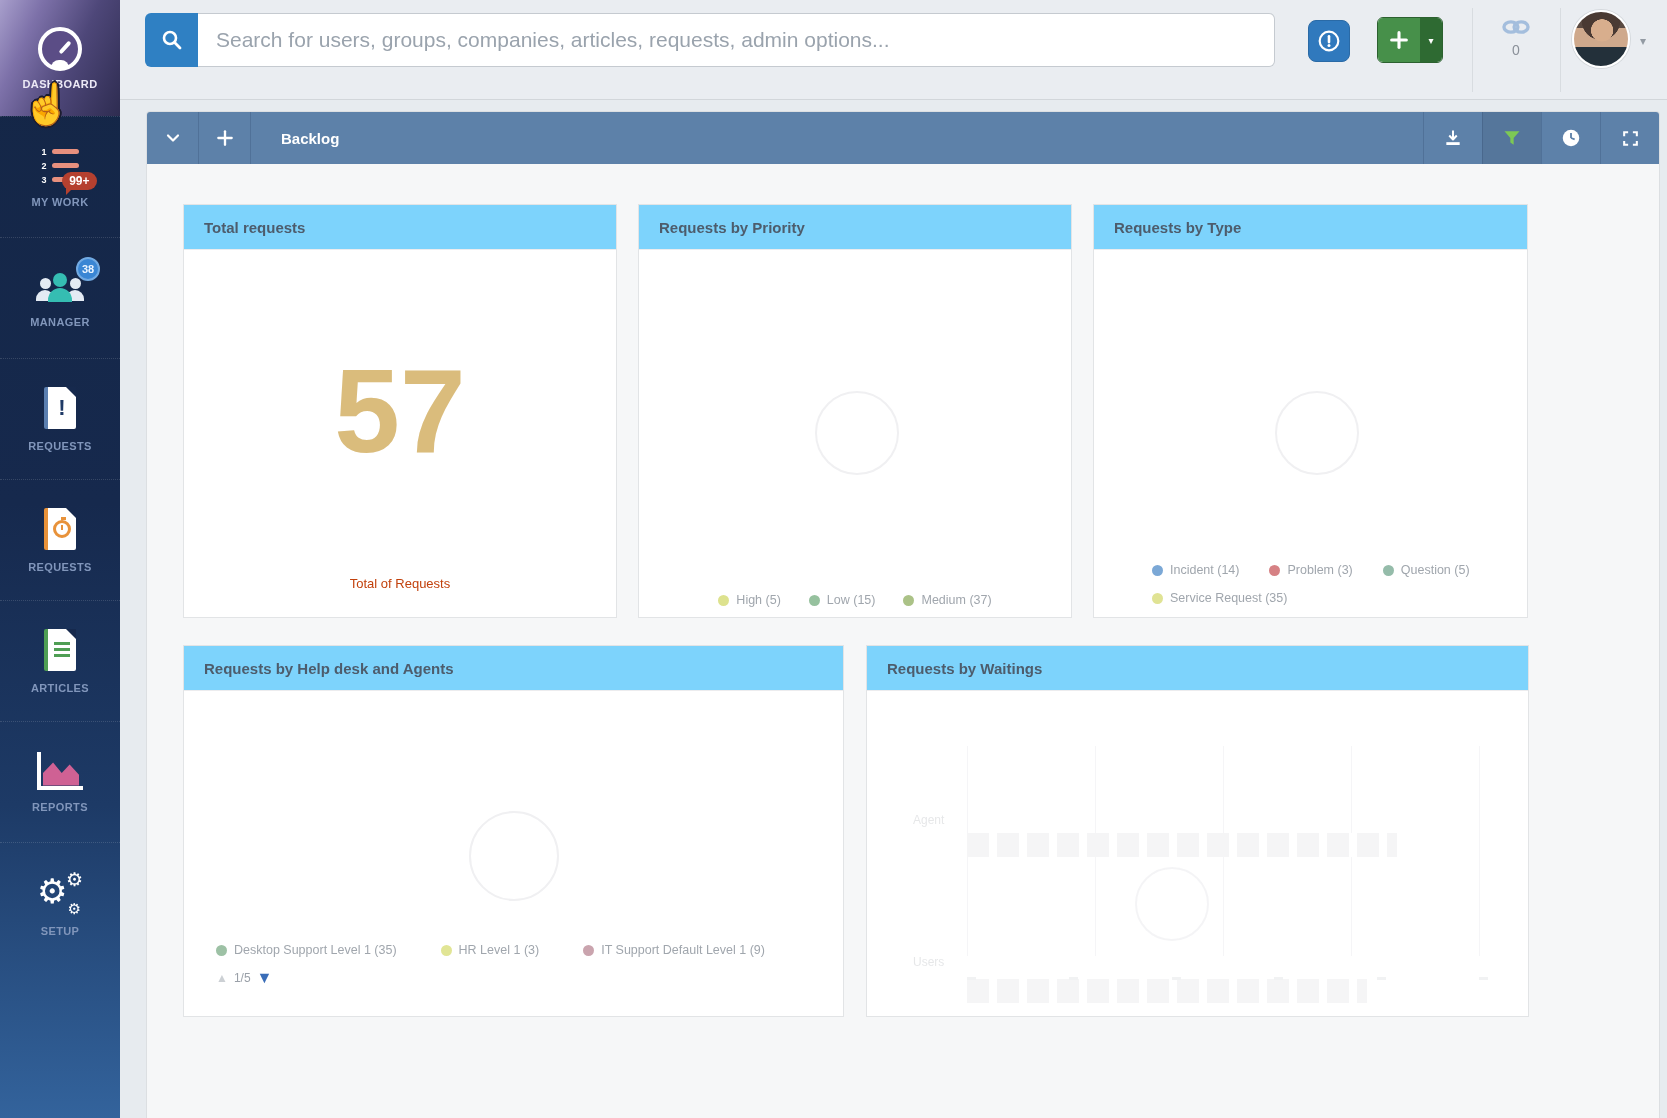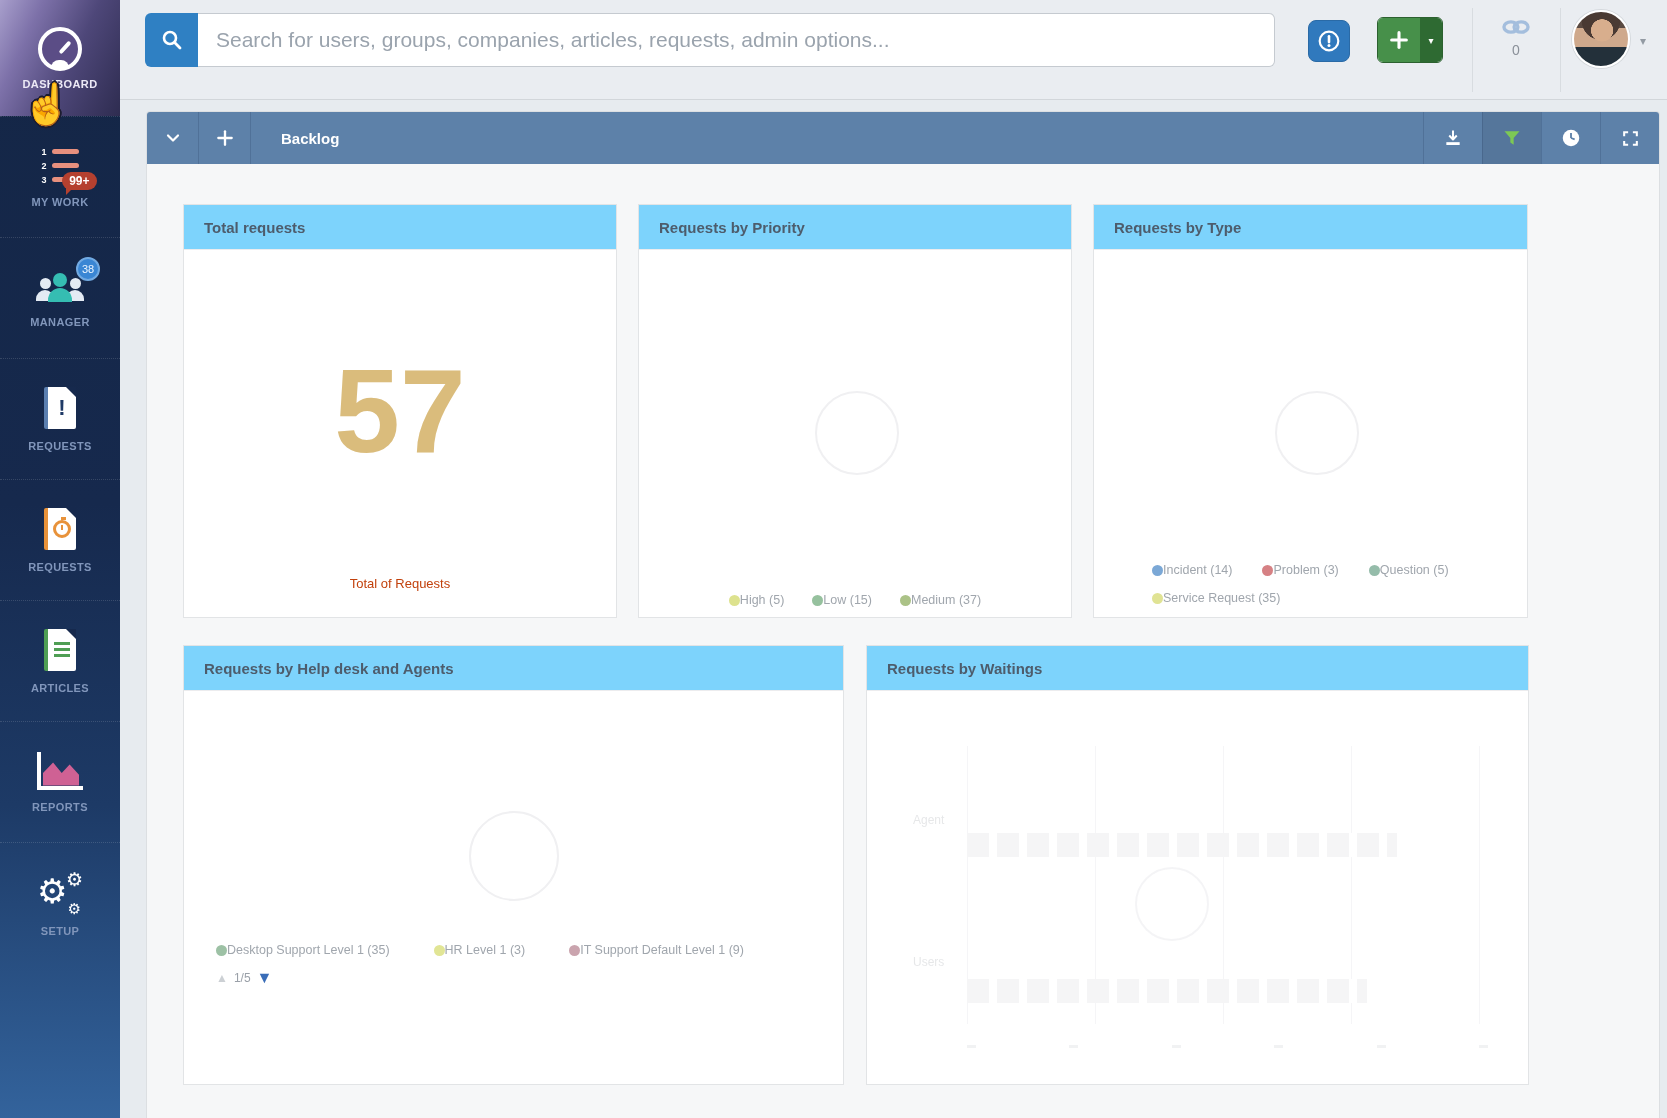--- a/index.html
+++ b/index.html
@@ -31,21 +31,21 @@
   
   .icon-mywork { display:flex; flex-direction:column; gap:4px; }
   .mw-row { display:flex; align-items:center; gap:4px; }
   .mw-num { color:#fff; font-size:9px; font-weight:700; width:6px; }
   .mw-bar { width:27px; height:5px; border-radius:3px; background:#e8907e; }
 
   .badge-bubble { position:absolute; top:-14px; right:-18px; background:#b5402f; color:#fff; font-size:12px; font-weight:700;
     padding:2px 7px; border-radius:10px;margin-top:39px; }
   .badge-bubble::after { content:""; position:absolute; left:4px; bottom:-5px; border:5px solid transparent; border-top-color:#b5402f; border-left-color:#b5402f; }
   .badge-circle { position:absolute; top:-12px; right:-16px; width:24px; height:24px; border-radius:50%; background:#3a86d4;
-    border:2px solid #72aae2; color:#eaf4ff; font-size:11px; font-weight:400; line-height:20px; text-align:center; }
+    border:2px solid #72aae2; color:#eaf4ff; font-size:11px; font-weight:700; line-height:20px; text-align:center; }
 
   
   .icon-manager { position:relative; width:48px; height:36px; }
   .person { position:absolute; display:flex; flex-direction:column; align-items:center; }
   .p-head { width:11px; height:11px; border-radius:50%; }
   .p-body { width:18px; height:11px; border-radius:9px 9px 0 0; margin-top:1px; }
   .pw .p-head, .pw .p-body { background:#e4ebf4; }
   .pt .p-head, .pt .p-body { background:#35bdb2; }
   .p1 { left:0; top:9px; } .p2 { right:0; top:9px; }
   .pf { left:12px; top:4px; }
@@ -103,34 +103,34 @@
 
   .widget-bar { height:52px; background:#5d81a9; border-radius:3px 3px 0 0; display:flex; align-items:stretch; }
   .wb-btn { width:52px; display:flex; align-items:center; justify-content:center; cursor:pointer; border-right:1px solid rgba(23,43,77,.18); }
   .wb-title { display:flex; align-items:center; padding-left:30px; color:#fff; font-weight:700; font-size:15px; }
   .wb-right { margin-left:auto; display:flex; align-items:stretch; }
   .wb-seg { width:59px; display:flex; align-items:center; justify-content:center; cursor:pointer; border-left:1px solid rgba(23,43,77,.18); }
   .wb-seg.active { background:rgba(0,0,0,.08); }
 
   .cards { padding:40px 0 0 36px; }
   .row1 { display:grid; grid-template-columns:434px 434px 435px; column-gap:21px; height:414px; }
-  .row2 { margin-top:27px; display:grid; grid-template-columns:661px 663px; column-gap:22px; height:440px; }
+  .row2 { margin-top:27px; display:grid; grid-template-columns:661px 663px; column-gap:22px; height:372px; }
   .card { background:#fff; border:1px solid #e2e4e6; display:flex; flex-direction:column; }
   .card-head { height:45px; flex:0 0 45px; border-bottom:1px solid #ececee; background:#7dd3fc; display:flex; align-items:center; padding-left:20px;
     color:#4d5c6c; font-weight:700; font-size:15px; }
   .card-body { flex:1; position:relative; overflow:hidden; }
 
   .big-num { position:absolute; top:44%; left:0; width:100%; text-align:center; font-size:118px; font-weight:700; color:rgba(214,181,110,.9); transform:translateY(-50%); }
   .big-caption { position:absolute; bottom:26px; left:0; width:100%; text-align:center; font-size:13px; color:#c2410c; }
 
   .spin { position:absolute; border:2px solid #f0f0f2; border-radius:50%; }
 
   .legend-center { position:absolute; bottom:10px; left:0; width:100%; display:flex; justify-content:center; gap:28px; }
   .legend-left { position:absolute; bottom:12px; left:58px; right:28px; display:flex; flex-wrap:wrap; column-gap:30px; row-gap:14px; }
-  .leg { display:flex; align-items:center; font-size:12.5px; color:#a0a6ad; cursor:pointer; white-space:nowrap; }
+  .leg { display:flex; align-items:center; gap:7px; font-size:12.5px; color:#a0a6ad; cursor:pointer; white-space:nowrap; }
   .dot { width:11px; height:11px; border-radius:50%; flex:0 0 11px; }
 
   .hd-legend { position:absolute; left:32px; top:252px; }
   .hd-row { display:flex; gap:44px; }
   .hd-row + .hd-row { }
   .pager { margin-top:12px; display:flex; align-items:center; gap:6px; font-size:12px; color:#9aa0a8; }
   .pg-up { color:#ccd0d4; font-size:12px; cursor:pointer; }
   .pg-down { color:#3a6db8; font-size:16px; cursor:pointer; }
 
   

